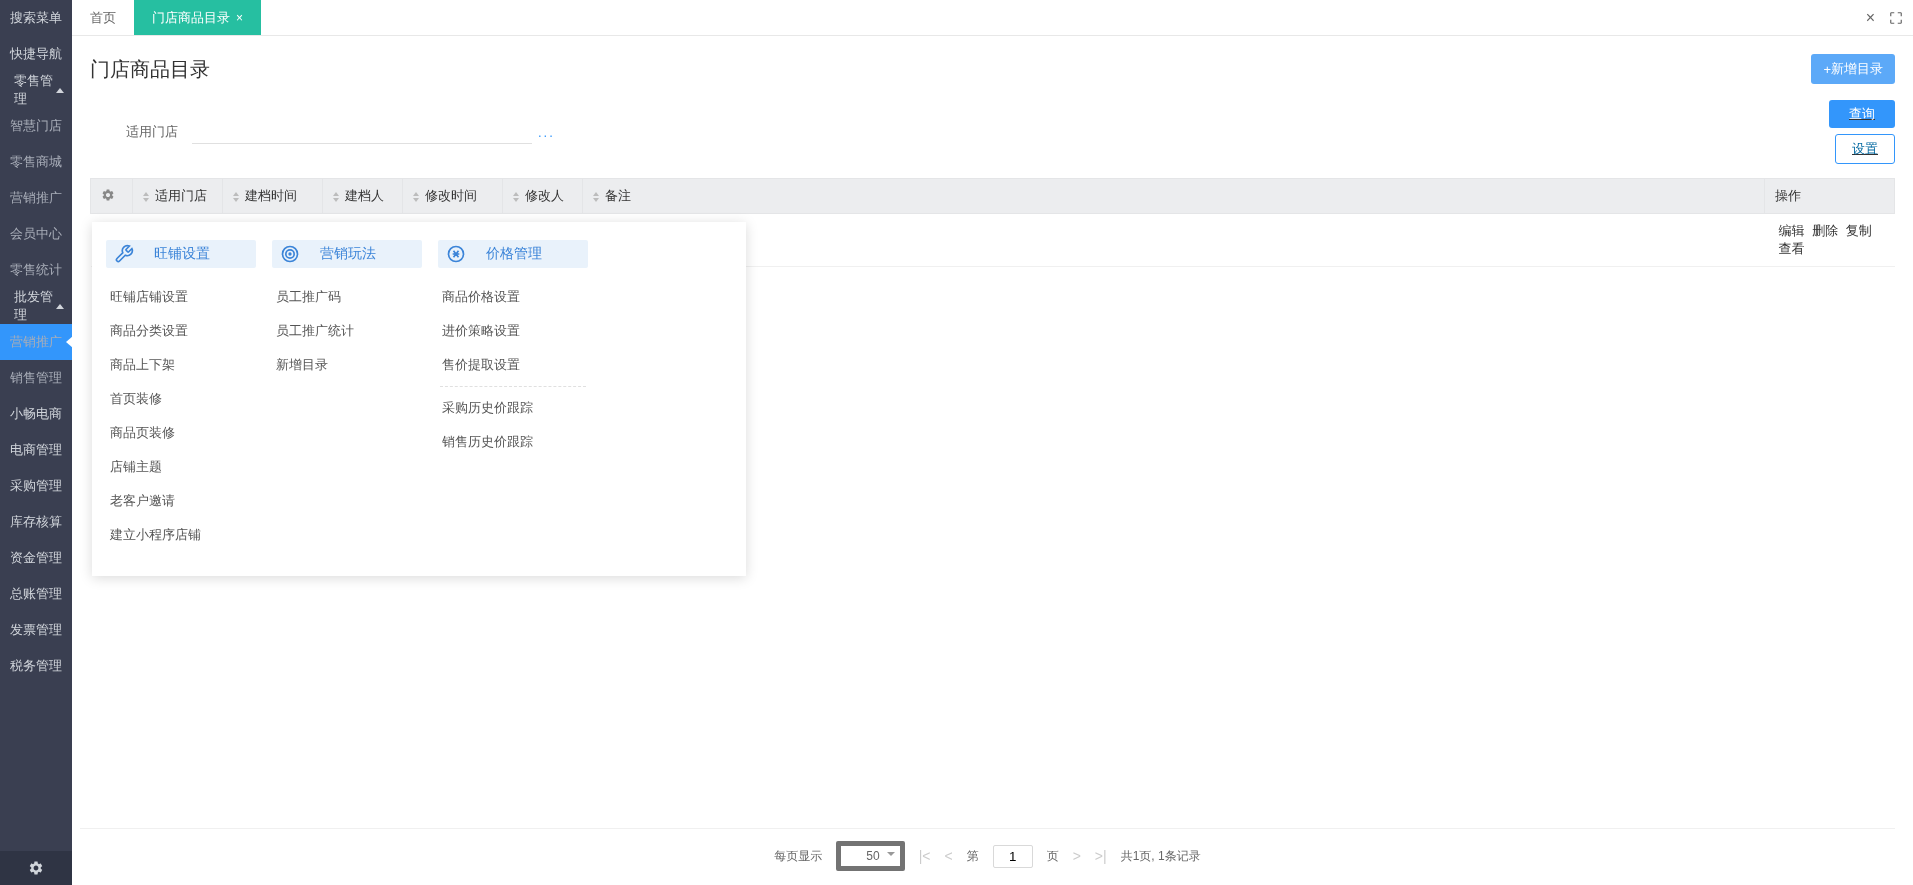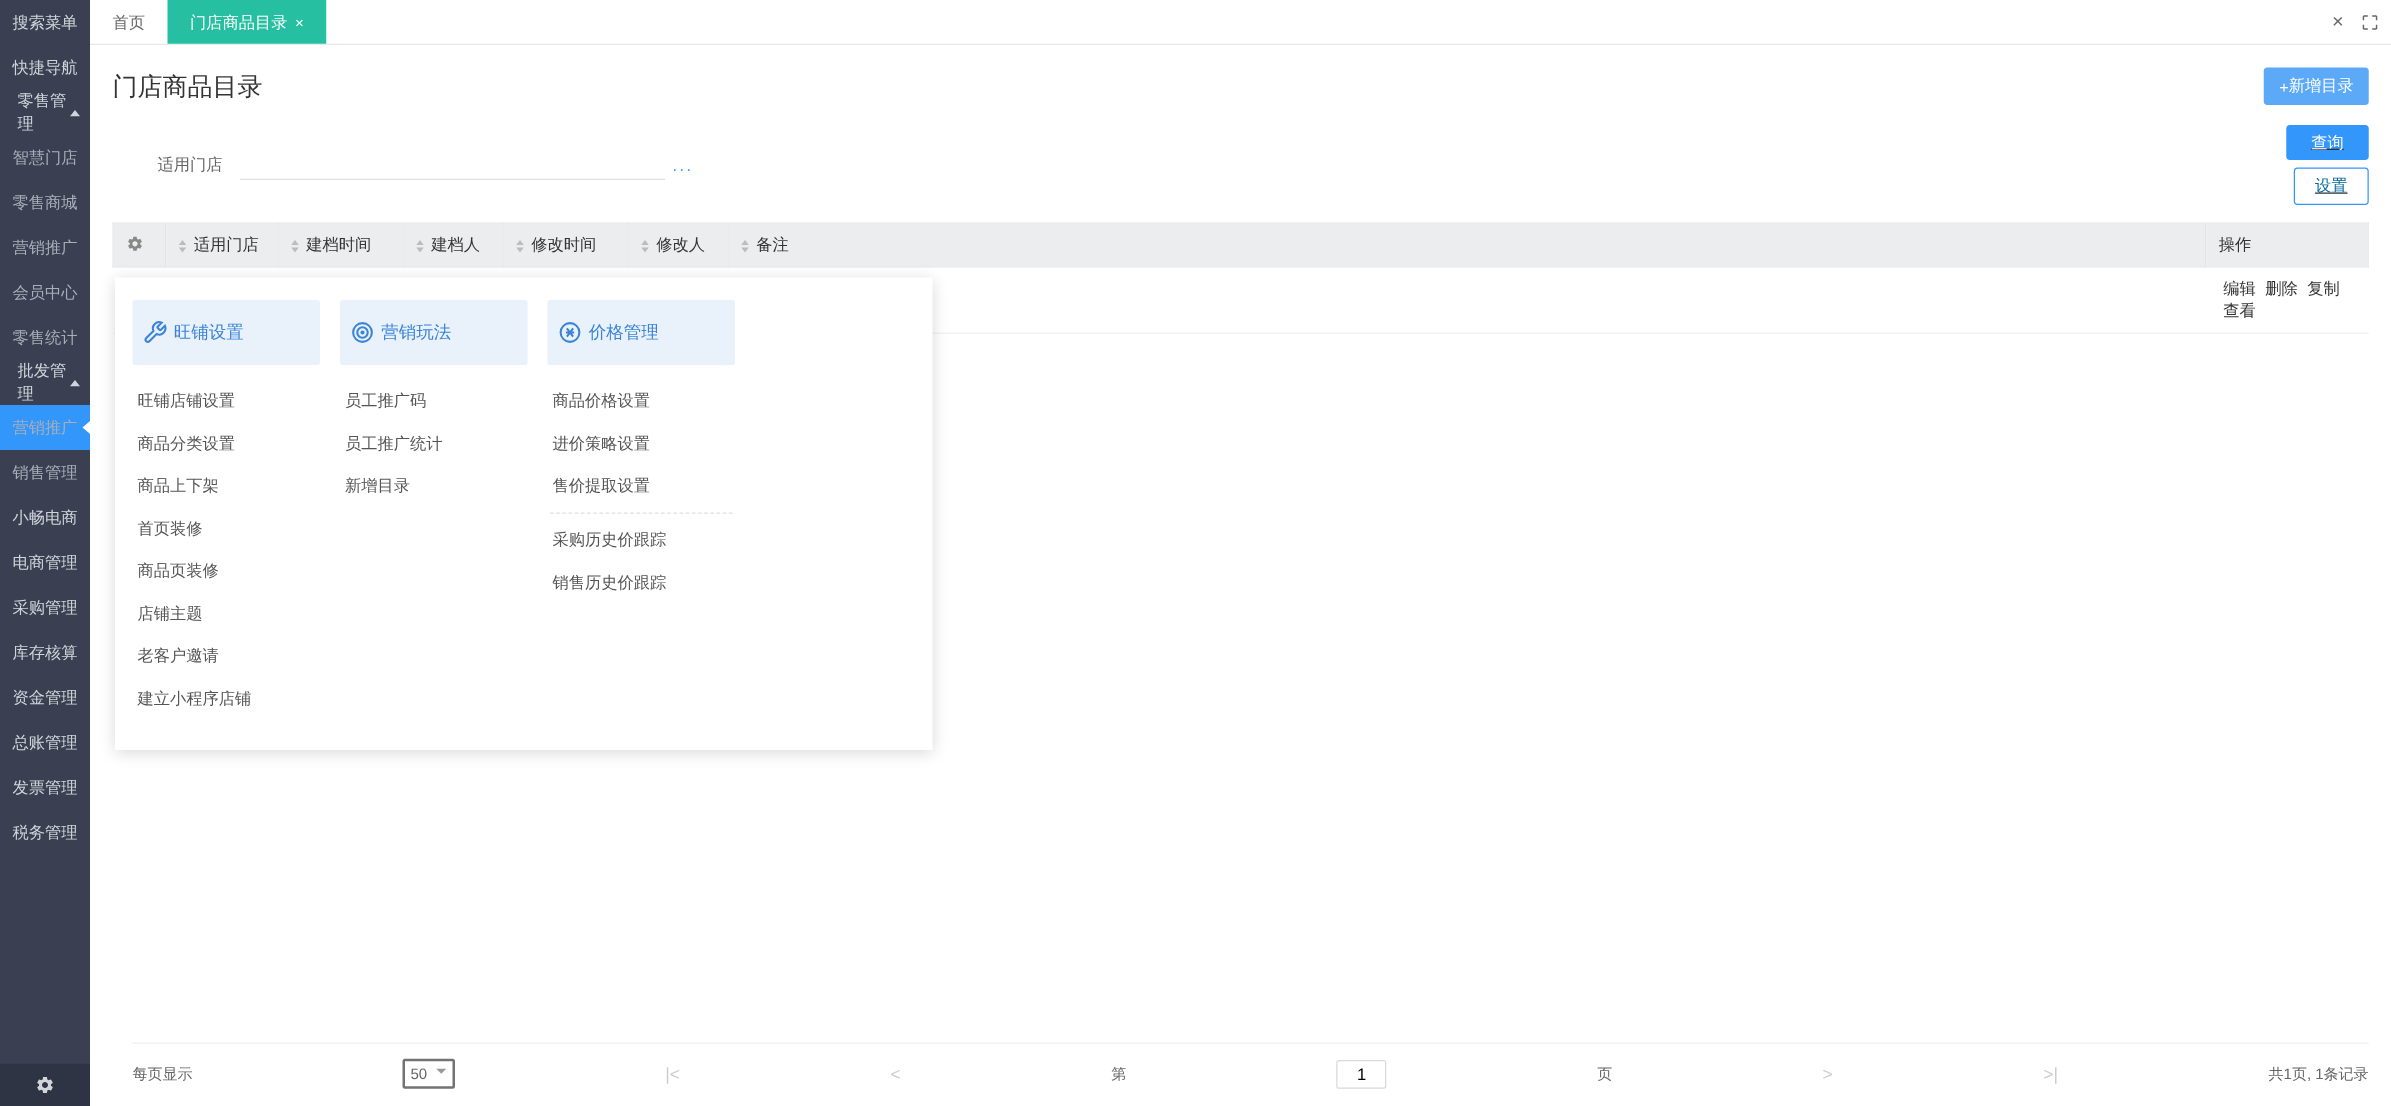--- a/index.html
+++ b/index.html
@@ -233,26 +233,26 @@
       position: absolute;
       bottom: 14px;
       right: 18px;
       display: flex;
       align-items: center;
       gap: 14px;
       font-size: 12px;
       color: #666;
       border-top: 1px solid #f0f0f0;
       padding-top: 12px;
-      left: 34px;
-      justify-content: space-between;
+      left: 8px;
+      justify-content: center;
     }
     .select-box {
-      border: 2px solid #737373;
-      padding: 3px 20px 3px 4px;
+      border: 5px solid #737373;
+      padding: 3px 20px 3px 25px;
       border-radius: 2px;
       position: relative;
       cursor: pointer;
     }
     .select-chev {
       position: absolute;
       right: 5px;
       top: 6px;
       width: 0;
       height: 0;
@@ -284,23 +284,23 @@
       display: flex;
       gap: 16px;
       z-index: 100;
     }
     .flyout-col {
       width: 150px;
     }
     .flyout-header {
       display: flex;
       align-items: center;
-      gap: 5px;
+      gap: 20px;
       background: #e9f2fb;
-      padding: 16px 8px;
+      padding: 4px 8px;
       border-radius: 2px;
       margin-bottom: 12px;
     }
     .flyout-header span {
       color: #3b84d8;
       font-size: 14px;
     }
     .flyout-icon {
       width: 20px;
       height: 20px;

